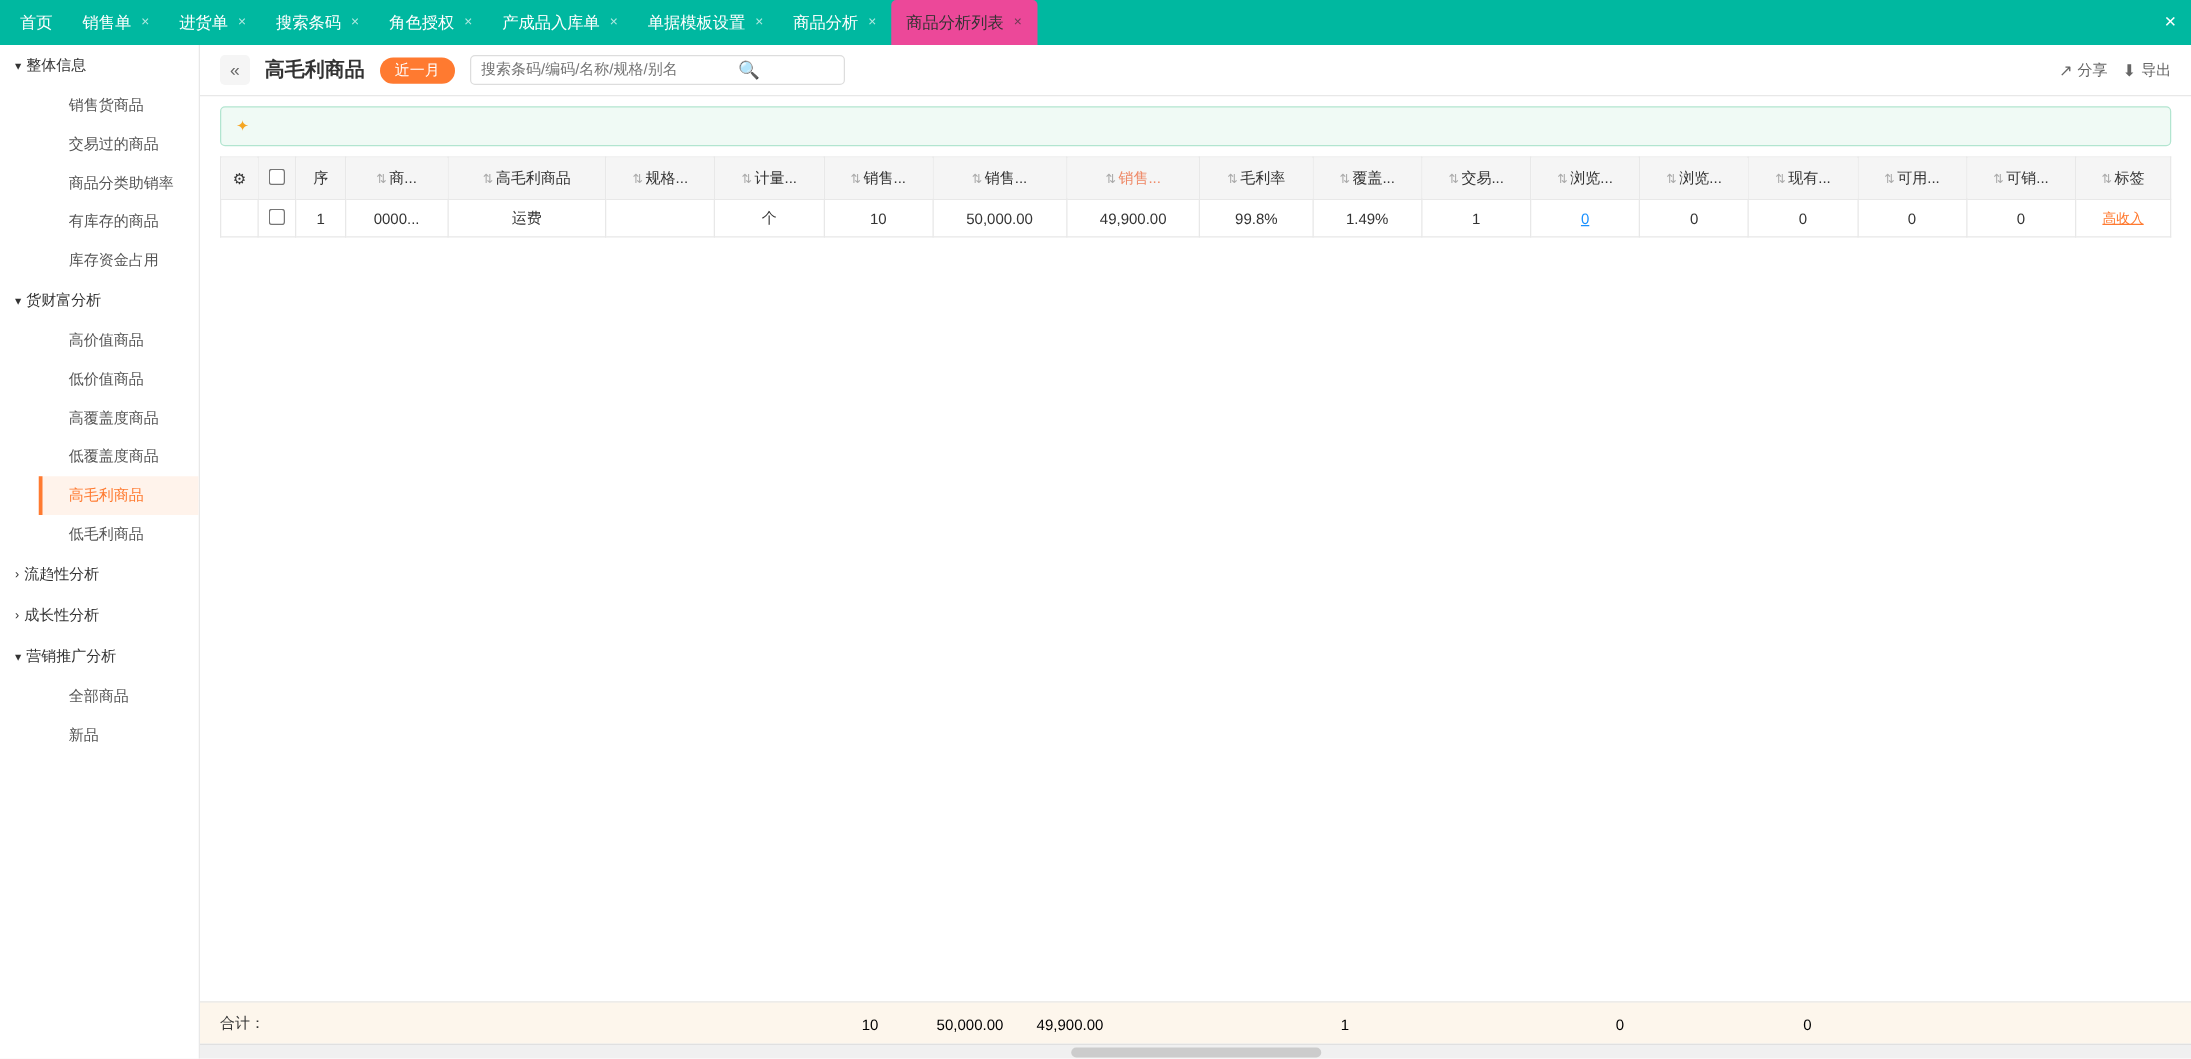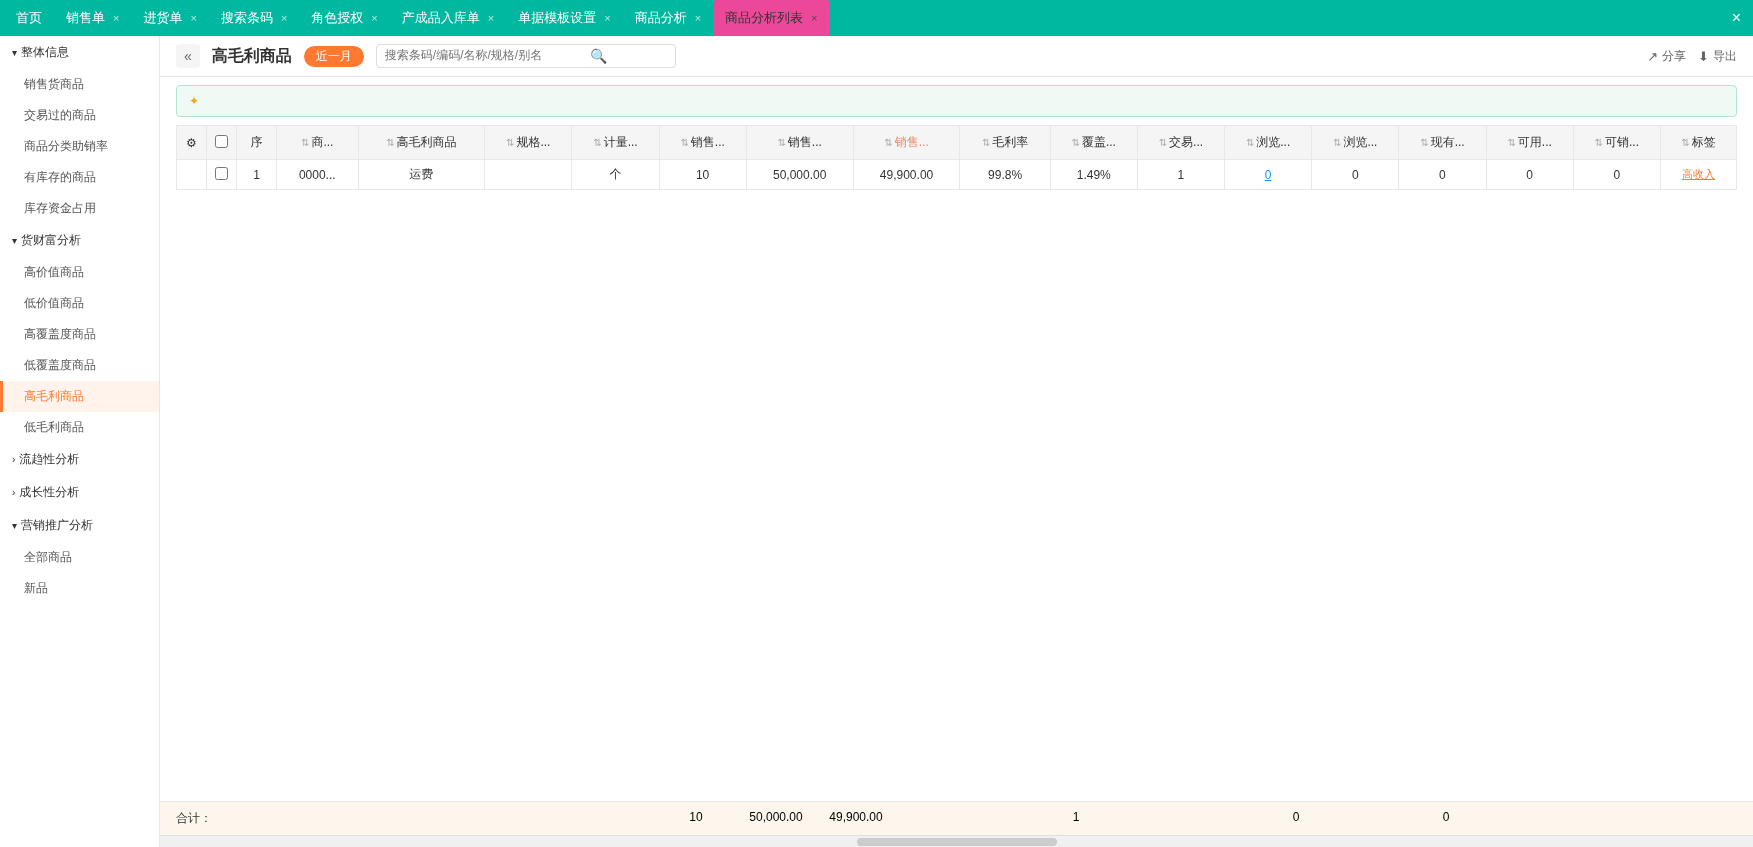--- a/index.html
+++ b/index.html
@@ -71,20 +71,21 @@
     .sidebar-group-header .arrow {
       margin-right: 4px;
       font-size: 10px;
     }
     .sidebar-item {
       padding: 7px 12px 7px 24px;
       font-size: 12px;
       color: #555;
       cursor: pointer;
       display: block;
+      margin-left: 31px;
     }
     .sidebar-item.active {
       background: #fff3eb;
       color: #ff7a30;
       border-left: 3px solid #ff7a30;
       padding-left: 21px;
     }
 
     
     .content-area {
@@ -210,21 +211,21 @@
     .col-num { width: 40px; }
 
     .tag-high { color: #ff7a30; font-size: 11px; text-decoration: underline; }
 
     
     .footer-total {
       background: #fdf6ec;
       border-top: 1px solid #e8e8e8;
       padding: 8px 16px;
       display: flex;
-      align-items: flex-start;
+      align-items: flex-end;
       gap: 0;
       font-size: 12px;
     }
     .footer-total .label {
       color: #333;
       min-width: 60px;
     }
     .footer-total .values {
       display: flex;
       gap: 0;

